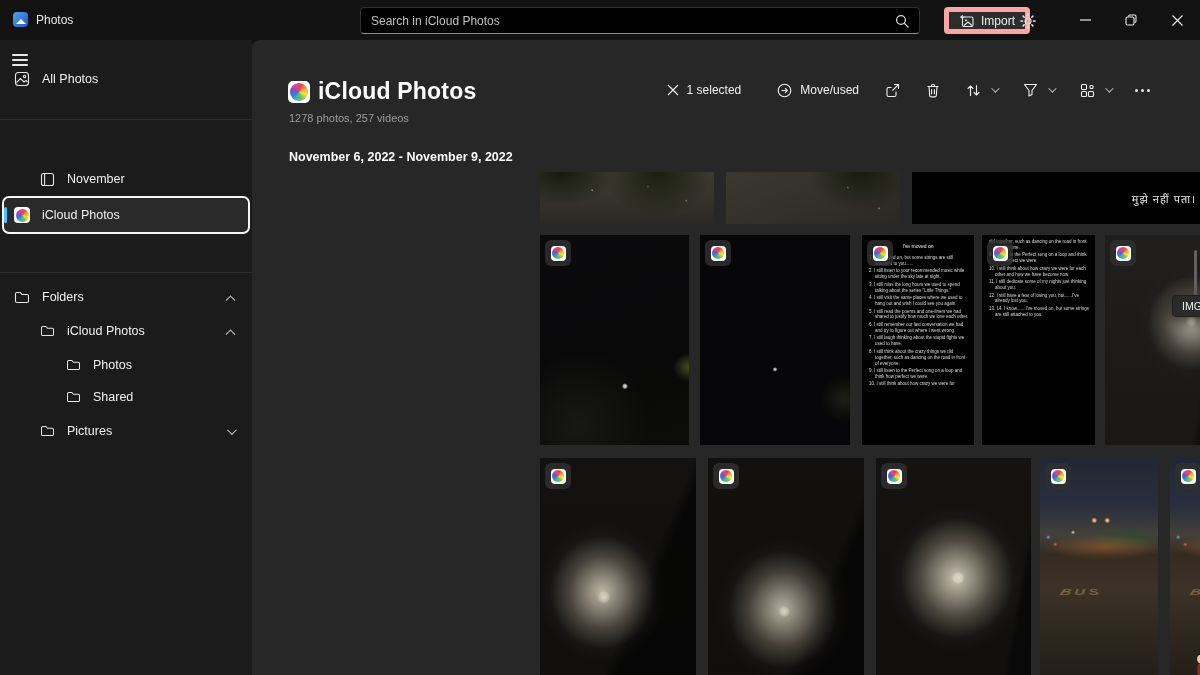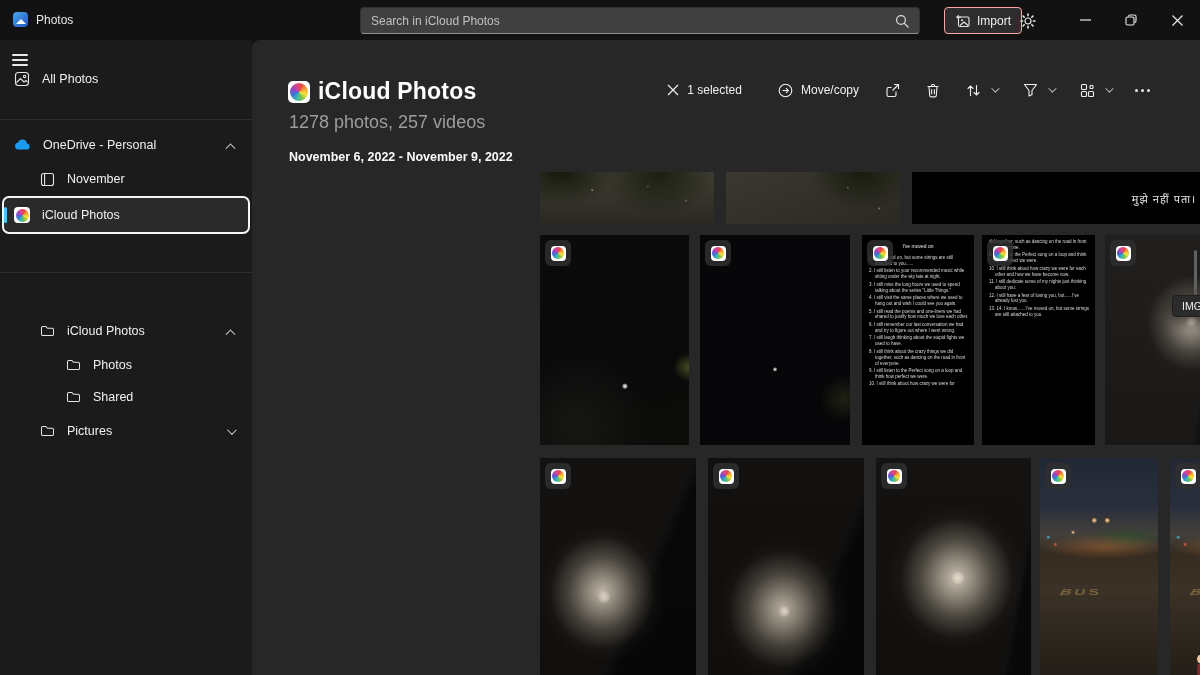--- a/index.html
+++ b/index.html
@@ -7,28 +7,28 @@
     font-family:"Liberation Sans", sans-serif; color:#fff; }
   .app { position:absolute; inset:0; width:1200px; height:675px; }
 
   
   .titlebar { position:absolute; left:0; top:0; width:1200px; height:40px; background:#121212; }
   .app-logo { position:absolute; left:13px; top:12px; width:15px; height:15px; border-radius:4px;
     background:linear-gradient(135deg,#4aa7e8,#2456c4); }
   .app-logo::after { content:""; position:absolute; left:3px; bottom:3px; border-left:5px solid transparent;
     border-right:5px solid transparent; border-bottom:5px solid #fff; }
   .app-title { position:absolute; left:36px; top:13px; font-size:12px; color:#e8e8e8; }
-  .searchbox { position:absolute; left:360px; top:7px; width:560px; height:27px; background:#404040;
+  .searchbox { position:absolute; left:360px; top:7px; width:560px; height:27px; background:#000000;
     border:1px solid #303030; border-bottom:1px solid #8f8f8f; border-radius:4px; display:flex; align-items:center; }
   .searchbox input { flex:1; background:transparent; border:none; outline:none; color:#c9c9c9;
     font-size:12px; padding:0 10px; font-family:"Liberation Sans", sans-serif; }
   .searchbox input::placeholder { color:#c1c1c1; }
   .search-icon { margin-right:10px; display:flex; }
   .import-btn { position:absolute; left:944px; top:7px; height:27px; padding:0 10px; background:#2d2d2d;
-    border:1px solid #fca5a5; border-radius:4px; display:flex; align-items:center; gap:7px; font-size:12px; color:#eee; }
+    border:5px solid #fca5a5; border-radius:4px; display:flex; align-items:center; gap:7px; font-size:12px; color:#eee; }
   .gear-btn { position:absolute; left:1014px; top:7px; width:28px; height:27px; display:flex; align-items:center; justify-content:center; }
   .wincontrols { position:absolute; right:0; top:0; height:40px; display:flex; }
   .winbtn { width:46px; height:40px; display:flex; align-items:center; justify-content:center; }
 
   
   .sidebar { position:absolute; left:0; top:40px; width:252px; height:635px; background:#1b1b1b; }
   .hamburger { position:absolute; left:12px; top:14px; width:16px; height:12px; cursor:pointer; }
   .hamburger span { display:block; height:1.6px; background:#e6e6e6; margin-bottom:3.4px; border-radius:1px; }
   .nav-item { position:absolute; left:4px; width:244px; height:34px; display:flex; align-items:center;
     gap:12px; padding-left:10px; border-radius:5px; font-size:12.5px; color:#f0f0f0; }
@@ -42,21 +42,21 @@
   .side-thumb { position:absolute; left:253px; top:348px; width:3px; height:24px; background:#5f5f5f; border-radius:2px; }
 
   
   .content { position:absolute; left:252px; top:40px; width:948px; height:635px; background:#272727;
     border-top-left-radius:8px; }
   .pinwheel { border-radius:50%;
     background:conic-gradient(from 20deg,#e5483f,#f2a93b,#f7e13d,#7dc242,#39b9b2,#3b76d2,#8b48c7,#d8449a,#e5483f); }
   .whitechip { background:#fff; display:flex; align-items:center; justify-content:center; }
   .page-head-icon { position:absolute; left:36px; top:41px; width:22px; height:22px; border-radius:5px; }
   .page-title { position:absolute; left:66px; top:38px; font-size:23px; font-weight:700; letter-spacing:.2px; }
-  .page-subtitle { position:absolute; left:37px; top:72px; font-size:18px; color:#9d9d9d; }
+  .page-subtitle { position:absolute; left:37px; top:72px; font-size:11px; color:#9d9d9d; }
 
   .toolbar { position:absolute; right:44px; top:36px; height:28px; display:flex; align-items:center; }
   .tb-item { display:flex; align-items:center; gap:8px; font-size:12px; color:#f0f0f0; padding:5px 8px; border-radius:4px; }
   .tb-disabled { color:#6f6f6f; }
   .tb-sep { width:10px; }
   .tb-chev { width:6px; height:6px; border-right:1.2px solid #bdbdbd; border-bottom:1.2px solid #bdbdbd;
     transform:rotate(45deg) translateY(-2px); margin-left:2px; }
   .dots { display:flex; gap:3px; padding:0 6px; }
   .dots i { width:3px; height:3px; border-radius:50%; background:#e8e8e8; }
 
@@ -236,29 +236,20 @@
           <rect x="1.5" y="1.5" width="13" height="13" rx="3"></rect>
             <circle cx="10.6" cy="5.4" r="1.2"></circle>
             <path d="M2.5 11.5 L6.5 7.5 L10 11 L12 9.5 L13.5 11"></path>
           </svg>
       </span>
       <span>All Photos</span>
     </div>
 
     <div class="divider" style="top:79px;"></div>
 
-    <div class="nav-item" style="top:88px;">
-      <span>
-        <svg width="17" height="12" viewBox="0 0 17 12">
-            <path d="M4.5 10.5 a3.5 3.5 0 0 1 -0.4 -6.97 A4.6 4.6 0 0 1 13 4.6 a3 3 0 0 1 0.4 5.9 z" fill="#1a9bf0"></path>
-          </svg>
-      </span>
-      <span>OneDrive - Personal</span>
-      <span class="chev chev-up"></span>
-    </div>
 
     <div class="nav-item" style="top:122px; padding-left:36px;">
       <span>
         <svg width="15" height="15" viewBox="0 0 15 15" fill="none" stroke="#e6e6e6" stroke-width="1.1">
           <rect x="1.5" y="1.5" width="12" height="12" rx="2"></rect>
             <line x1="4.6" y1="2" x2="4.6" y2="13"></line>
           </svg>
       </span>
       <span>November</span>
     </div>
@@ -267,20 +258,29 @@
       <span class="accent-pill"></span>
       <span class="whitechip" style="width:16px;height:16px;border-radius:4px;">
         <span class="pinwheel" style="width:13px;height:13px;"></span>
       </span>
       <span>iCloud Photos</span>
     </div>
 
 
     <div class="divider" style="top:232px;"></div>
 
+    <div class="nav-item" style="top:240px;">
+      <span>
+        <svg width="16" height="13" viewBox="0 0 16 13" fill="none" stroke="#e6e6e6" stroke-width="1.1">
+            <path d="M1.5 3 a1.5 1.5 0 0 1 1.5-1.5 h3.2 l1.8 2 h5 A1.5 1.5 0 0 1 14.5 5 v5 a1.5 1.5 0 0 1 -1.5 1.5 h-10 A1.5 1.5 0 0 1 1.5 10 z"></path>
+          </svg>
+      </span>
+      <span>Folders</span>
+      <span class="chev chev-up"></span>
+    </div>
 
     <div class="nav-item" style="top:274px; padding-left:36px;">
       <span>
         <svg width="15" height="12" viewBox="0 0 16 13" fill="none" stroke="#e6e6e6" stroke-width="1.1">
             <path d="M1.5 3 a1.5 1.5 0 0 1 1.5-1.5 h3.2 l1.8 2 h5 A1.5 1.5 0 0 1 14.5 5 v5 a1.5 1.5 0 0 1 -1.5 1.5 h-10 A1.5 1.5 0 0 1 1.5 10 z"></path>
           </svg>
       </span>
       <span>iCloud Photos</span>
       <span class="chev chev-up"></span>
     </div>
@@ -332,21 +332,21 @@
       </div>
       <div class="tb-sep"></div>
       <div class="tb-sep"></div>
       <div class="tb-item">
         <span>
           <svg width="15" height="15" viewBox="0 0 15 15" fill="none" stroke="#f0f0f0" stroke-width="1.1">
             <circle cx="7.5" cy="7.5" r="6.3"></circle>
               <path d="M4.5 7.5 h5.5 M8 5.2 L10.3 7.5 L8 9.8"></path>
             </svg>
         </span>
-        <span>Move/copy</span>
+        <span>Move/used</span>
       </div>
       <div class="tb-sep"></div>
       <div class="tb-item">
         <span>
           <svg width="15" height="15" viewBox="0 0 15 15" fill="none" stroke="#f0f0f0" stroke-width="1.1">
             <path d="M11 8.5 v3.5 a1.5 1.5 0 0 1 -1.5 1.5 h-6 A1.5 1.5 0 0 1 2 12 v-6 a1.5 1.5 0 0 1 1.5-1.5 h3"></path>
             <path d="M9 1.5 h4.5 v4.5 M13.5 1.5 L7.5 7.5"></path>
             </svg>
         </span>
       </div>

